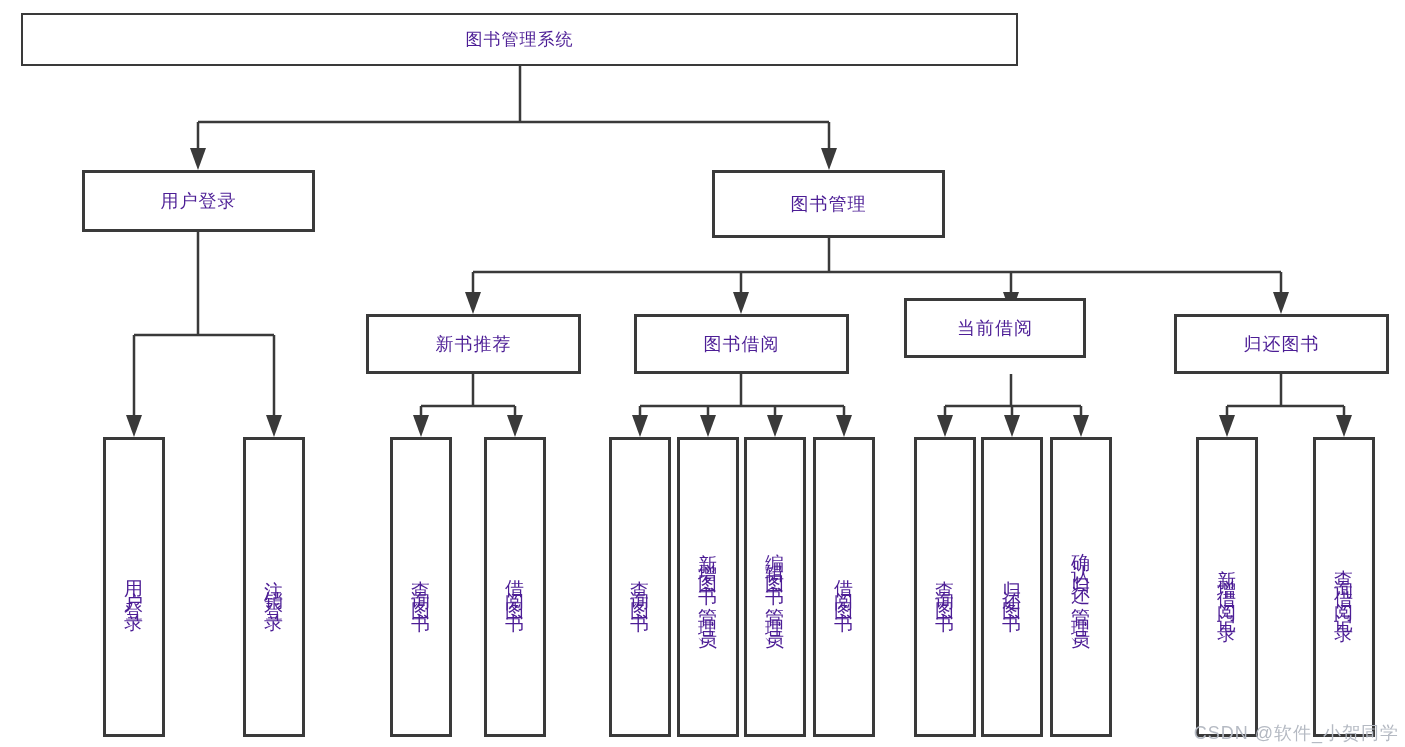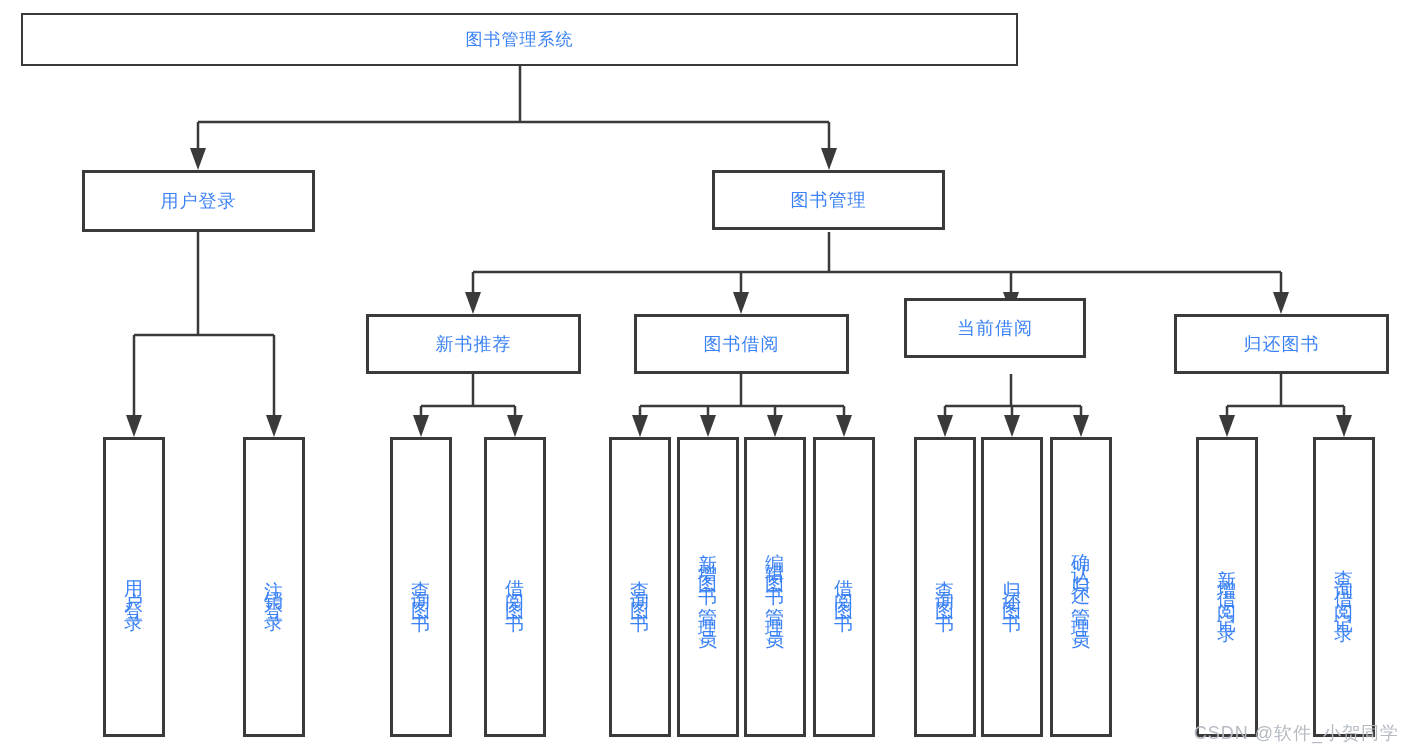--- a/index.html
+++ b/index.html
@@ -18,21 +18,21 @@
   }
   .connectors polygon{
     fill:#3a3a3a;stroke:none;
   }
   .box{
     position:absolute;
     box-sizing:border-box;
     border:3px solid #3a3a3a;
     background:#ffffff;
     display:flex;align-items:center;justify-content:center;
-    color:#3b82f6;
+    color:#4c1d95;
     font-size:18px;
     letter-spacing:1px;
     z-index:1;
     text-align:center;
   }
   .root{
     border-width:2px;
     font-size:17px;
   }
   .v{
@@ -103,21 +103,21 @@
     <g>
       <path d="M1281,374 V406 M1227,406 H1344 M1227,406 V418 M1344,406 V418"></path>
       <polygon points="1219,415 1235,415 1227,437"></polygon>
       <polygon points="1336,415 1352,415 1344,437"></polygon>
     </g>
   </svg>
 
   <div class="box root" style="left:21px;top:13px;width:997px;height:53px">图书管理系统</div>
 
   <div class="box" style="left:82px;top:170px;width:233px;height:62px">用户登录</div>
-  <div class="box" style="left:712px;top:170px;width:233px;height:60px">图书管理</div>
+  <div class="box" style="left:712px;top:170px;width:233px;height:68px">图书管理</div>
 
   <div class="box" style="left:366px;top:314px;width:215px;height:60px">新书推荐</div>
   <div class="box" style="left:634px;top:314px;width:215px;height:60px">图书借阅</div>
   <div class="box" style="left:904px;top:298px;width:182px;height:60px">当前借阅</div>
   <div class="box" style="left:1174px;top:314px;width:215px;height:60px">归还图书</div>
 
   <div class="box v" style="left:103px;top:437px;width:62px;height:300px">用户登录</div>
   <div class="box v" style="left:243px;top:437px;width:62px;height:300px">注销登录</div>
 
   <div class="box v" style="left:390px;top:437px;width:62px;height:300px">查询图书</div>

